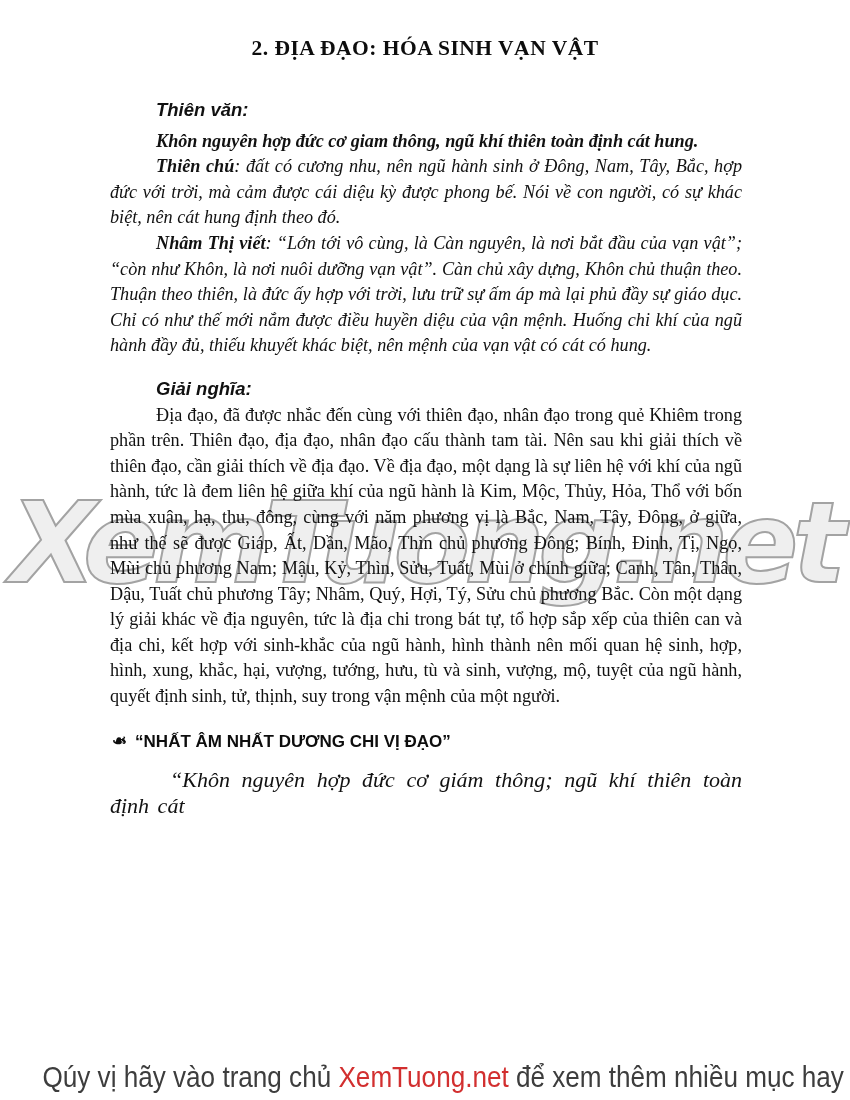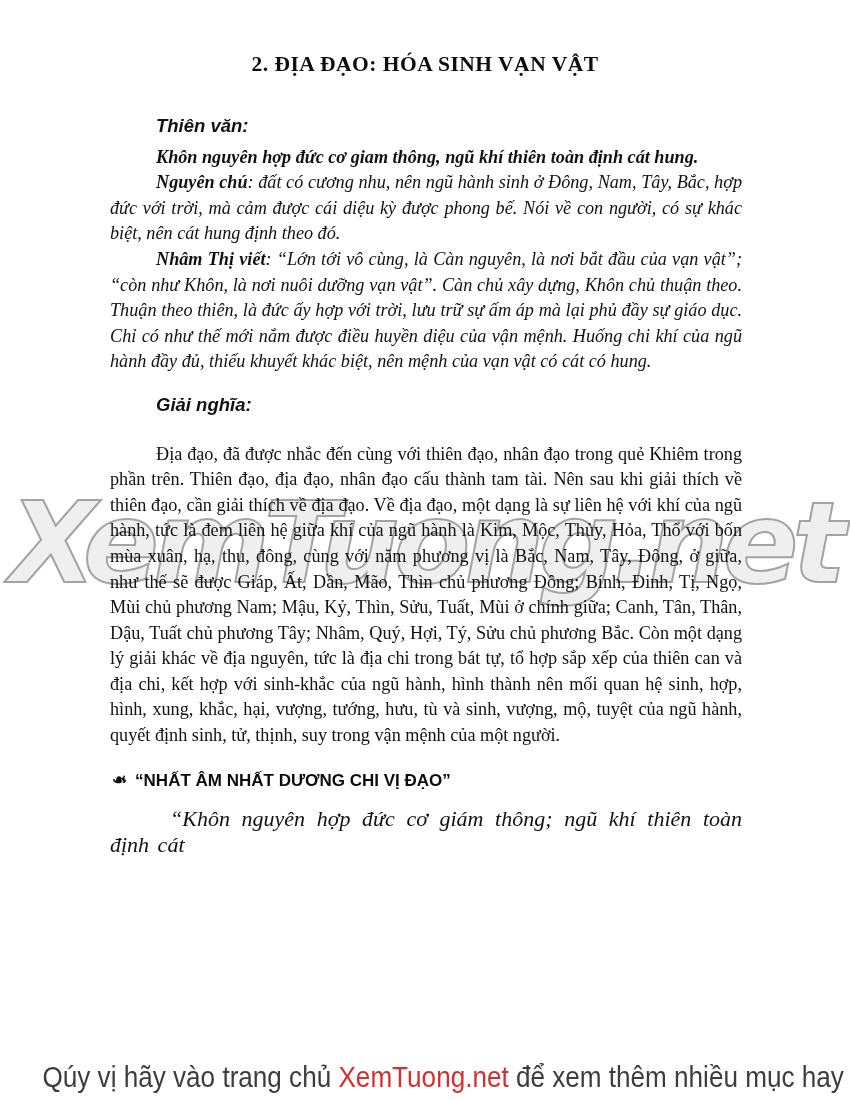--- a/index.html
+++ b/index.html
@@ -12,21 +12,21 @@
     color:#111;
   }
   .toplink{
     padding-top:30px;
     text-align:center;
     font-family:"Liberation Sans", sans-serif;
     font-size:17px;
     color:#1fd2e8;
   }
   .title{
-    margin-top:52px;
+    margin-top:36px;
     text-align:center;
     font-weight:bold;
     font-size:21.5px;
     letter-spacing:.5px;
     color:#0d0d0d;
   }
   .watermark{
     position:absolute;
     top:478px;left:0;width:850px;
     text-align:center;
@@ -49,21 +49,21 @@
     text-align:justify;
   }
   .content p{margin:0;text-indent:46px;}
   .sec-head{
     font-family:"Liberation Sans", sans-serif;
     font-weight:bold;font-style:italic;
     font-size:18.5px;
     margin:36px 0 6px 46px;
     text-align:left;
   }
-  .sec-head.second{margin-top:17px;margin-bottom:24px;}
+  .sec-head.second{margin-top:17px;margin-bottom:1px;}
   .bi{font-weight:bold;font-style:italic;}
   .it{font-style:italic;}
   .lead{font-weight:bold;font-style:italic;}
   .sub-head{
     position:relative;z-index:1;
     margin:20px 0 0 112px;
     font-family:"Liberation Sans", sans-serif;
     font-weight:bold;
     font-size:17px;
     color:#0d0d0d;
@@ -112,21 +112,21 @@
 
 
   <div class="title">2. ĐỊA ĐẠO: HÓA SINH VẠN VẬT</div>
 
   <div class="content">
 
     <div class="sec-head">Thiên văn:</div>
 
     <p class="bi">Khôn nguyên hợp đức cơ giam thông, ngũ khí thiên toàn định cát hung.</p>
 
-    <p><span class="lead">Nguyên chú</span><span class="it">: đất có cương nhu, nên ngũ hành sinh ở Đông, Nam, Tây, Bắc, hợp đức với trời, mà cảm được cái diệu kỳ được phong bế. Nói về con người, có sự khác biệt, nên cát hung định theo đó.</span></p>
+    <p><span class="lead">Thiên chú</span><span class="it">: đất có cương nhu, nên ngũ hành sinh ở Đông, Nam, Tây, Bắc, hợp đức với trời, mà cảm được cái diệu kỳ được phong bế. Nói về con người, có sự khác biệt, nên cát hung định theo đó.</span></p>
 
     <p><span class="lead">Nhâm Thị viết</span><span class="it">: “Lớn tới vô cùng, là Càn nguyên, là nơi bắt đầu của vạn vật”; “còn như Khôn, là nơi nuôi dưỡng vạn vật”. Càn chủ xây dựng, Khôn chủ thuận theo. Thuận theo thiên, là đức ấy hợp với trời, lưu trữ sự ấm áp mà lại phủ đầy sự giáo dục. Chỉ có như thế mới nắm được điều huyền diệu của vận mệnh. Huống chi khí của ngũ hành đầy đủ, thiếu khuyết khác biệt, nên mệnh của vạn vật có cát có hung.</span></p>
 
     <div class="sec-head second">Giải nghĩa:</div>
 
     <p>Địa đạo, đã được nhắc đến cùng với thiên đạo, nhân đạo trong quẻ Khiêm trong phần trên. Thiên đạo, địa đạo, nhân đạo cấu thành tam tài. Nên sau khi giải thích về thiên đạo, cần giải thích về địa đạo. Về địa đạo, một dạng là sự liên hệ với khí của ngũ hành, tức là đem liên hệ giữa khí của ngũ hành là Kim, Mộc, Thủy, Hỏa, Thổ với bốn mùa xuân, hạ, thu, đông, cùng với năm phương vị là Bắc, Nam, Tây, Đông, ở giữa, như thế sẽ được Giáp, Ất, Dần, Mão, Thìn chủ phương Đông; Bính, Đinh, Tị, Ngọ, Mùi chủ phương Nam; Mậu, Kỷ, Thìn, Sửu, Tuất, Mùi ở chính giữa; Canh, Tân, Thân, Dậu, Tuất chủ phương Tây; Nhâm, Quý, Hợi, Tý, Sửu chủ phương Bắc. Còn một dạng lý giải khác về địa nguyên, tức là địa chi trong bát tự, tổ hợp sắp xếp của thiên can và địa chi, kết hợp với sinh-khắc của ngũ hành, hình thành nên mối quan hệ sinh, hợp, hình, xung, khắc, hại, vượng, tướng, hưu, tù và sinh, vượng, mộ, tuyệt của ngũ hành, quyết định sinh, tử, thịnh, suy trong vận mệnh của một người.</p>
 
   </div>
 
   <div class="sub-head"><span class="ornament">❧</span><span>“NHẤT ÂM NHẤT DƯƠNG CHI VỊ ĐẠO”</span></div>

